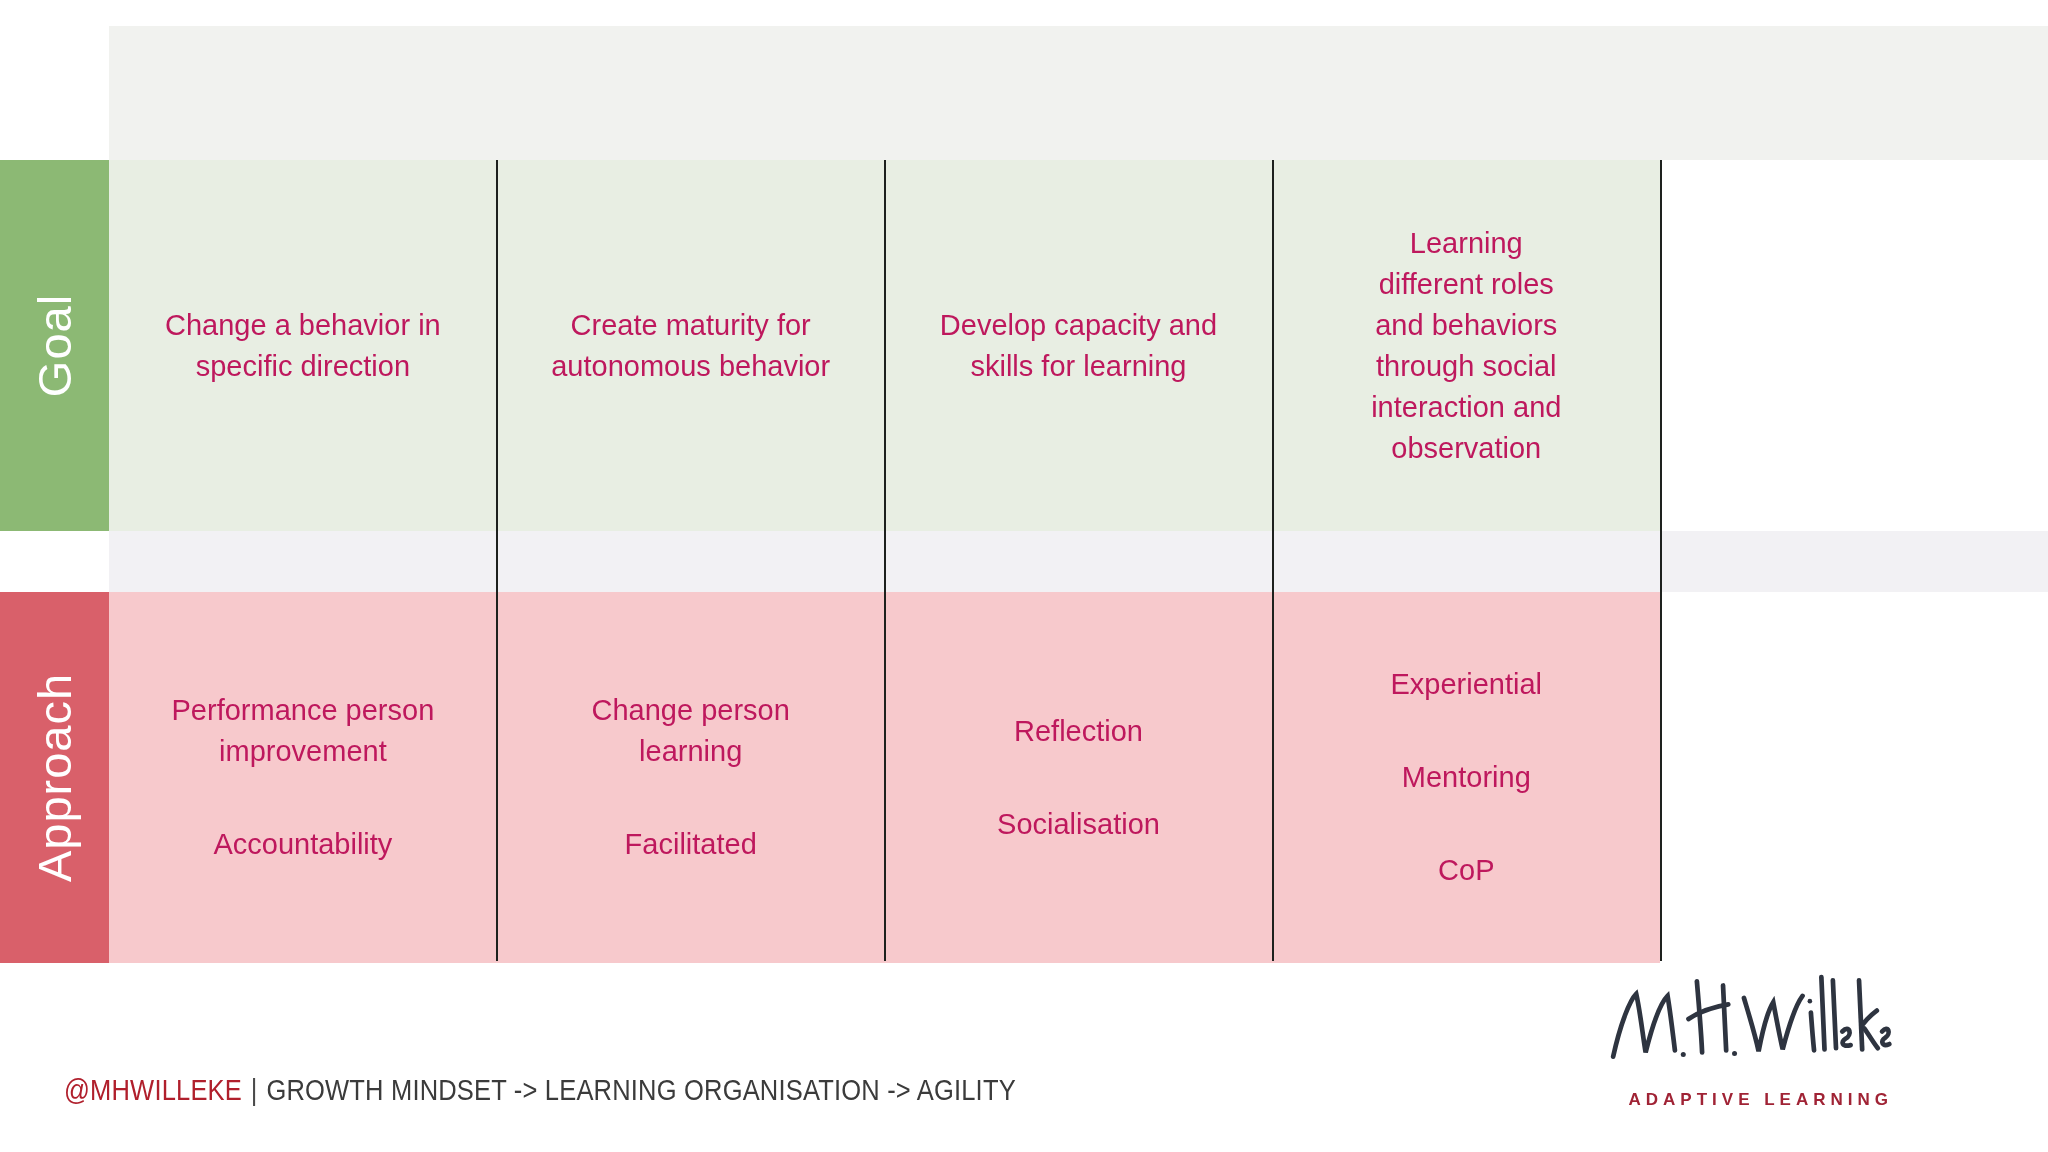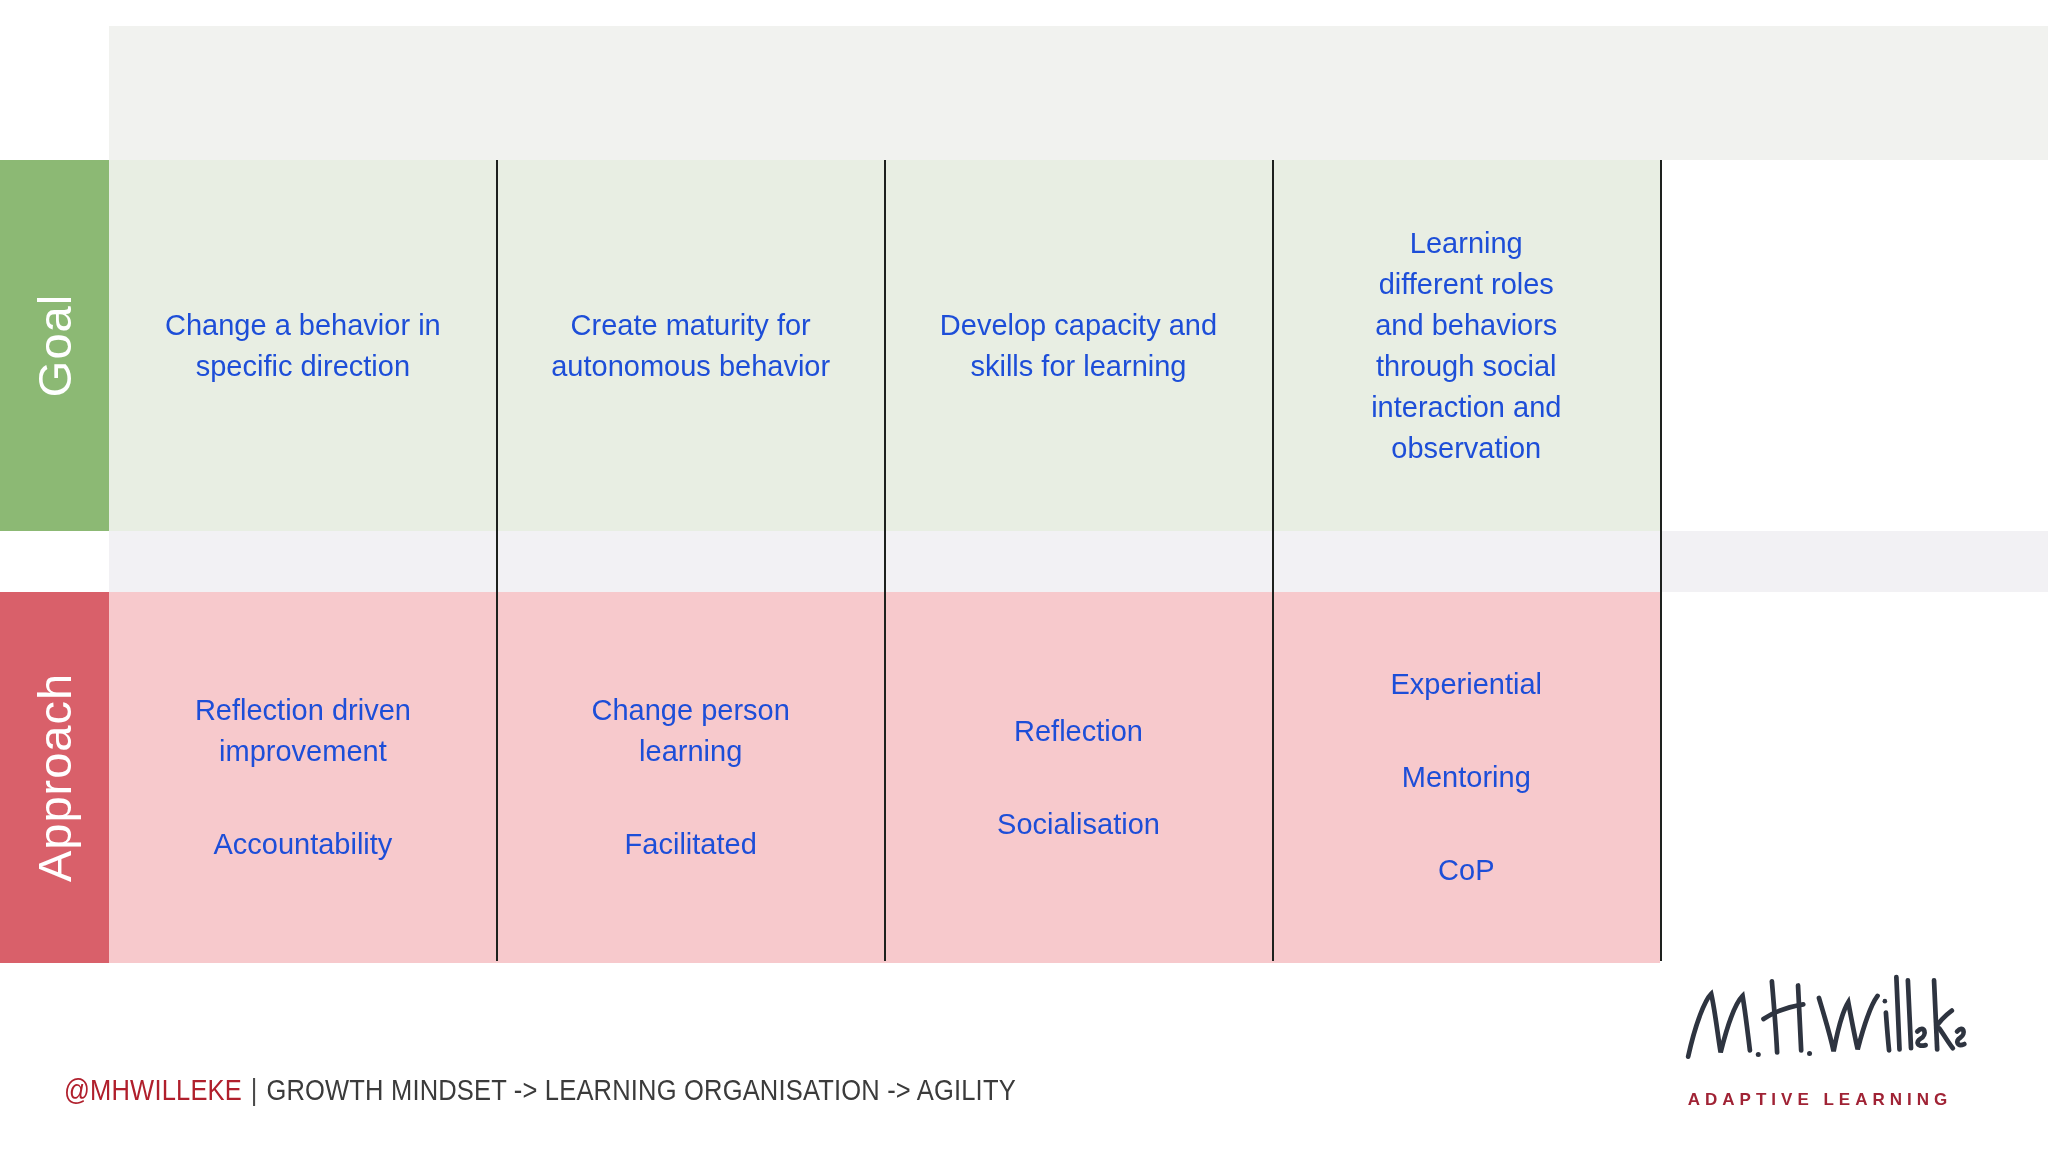--- a/index.html
+++ b/index.html
@@ -38,21 +38,21 @@
   .label-approach { background:#d9606a; }
 
   .cells {
     position:absolute; left:109px; top:0; right:0; height:100%;
     display:grid; grid-template-columns:repeat(5,1fr);
   }
   .cell {
     display:flex; flex-direction:column;
     align-items:center; justify-content:center;
     text-align:center;
-    color:#1d4ed8;
+    color:#be185d;
     font-size:29px; line-height:41px;
   }
   .row-goal .cell { background:#e8eee3; }
   .row-approach .cell { background:#f7c9cc; gap:52px; }
   .cell p { max-width:292px; }
   .cell p.narrow { max-width:220px; }
 
   
   .gap-band {
     position:absolute; left:109px; top:531px; right:0; height:61px;
@@ -74,22 +74,22 @@
     position:absolute; left:64px; top:1074px;
     font-size:29px; letter-spacing:0.2px;
     transform:scaleX(0.88); transform-origin:left center;
     white-space:nowrap;
     color:#3b3b3b;
   }
   .credit .handle { color:#b01f2c; }
   .credit .sep { color:#4a4a4a; padding:0 10px; }
 
   .logo {
-    position:absolute; left:1672px; top:952px; width:296px;
-    text-align:center;
+    position:absolute; left:1597px; top:952px; width:296px;
+    text-align:right;
   }
   .logo svg { display:block; width:296px; height:136px; }
   .logo .tagline {
     margin-top:2px;
     color:#a02335;
     font-size:17px; font-weight:bold;
     letter-spacing:5px;
     white-space:nowrap;
   }
 </style>
@@ -121,21 +121,21 @@
   </div>
 
   <div class="gap-band"></div>
 
   <div class="row row-approach">
     <div class="row-label label-approach">
       <span>Approach</span>
     </div>
     <div class="cells">
       <div class="cell">
-        <p>Reflection driven improvement</p>
+        <p>Performance person improvement</p>
         <p>Accountability</p>
       </div>
       <div class="cell">
         <p class="narrow">Change person learning</p>
         <p>Facilitated</p>
       </div>
       <div class="cell">
         <p>Reflection</p>
         <p>Socialisation</p>
       </div>

